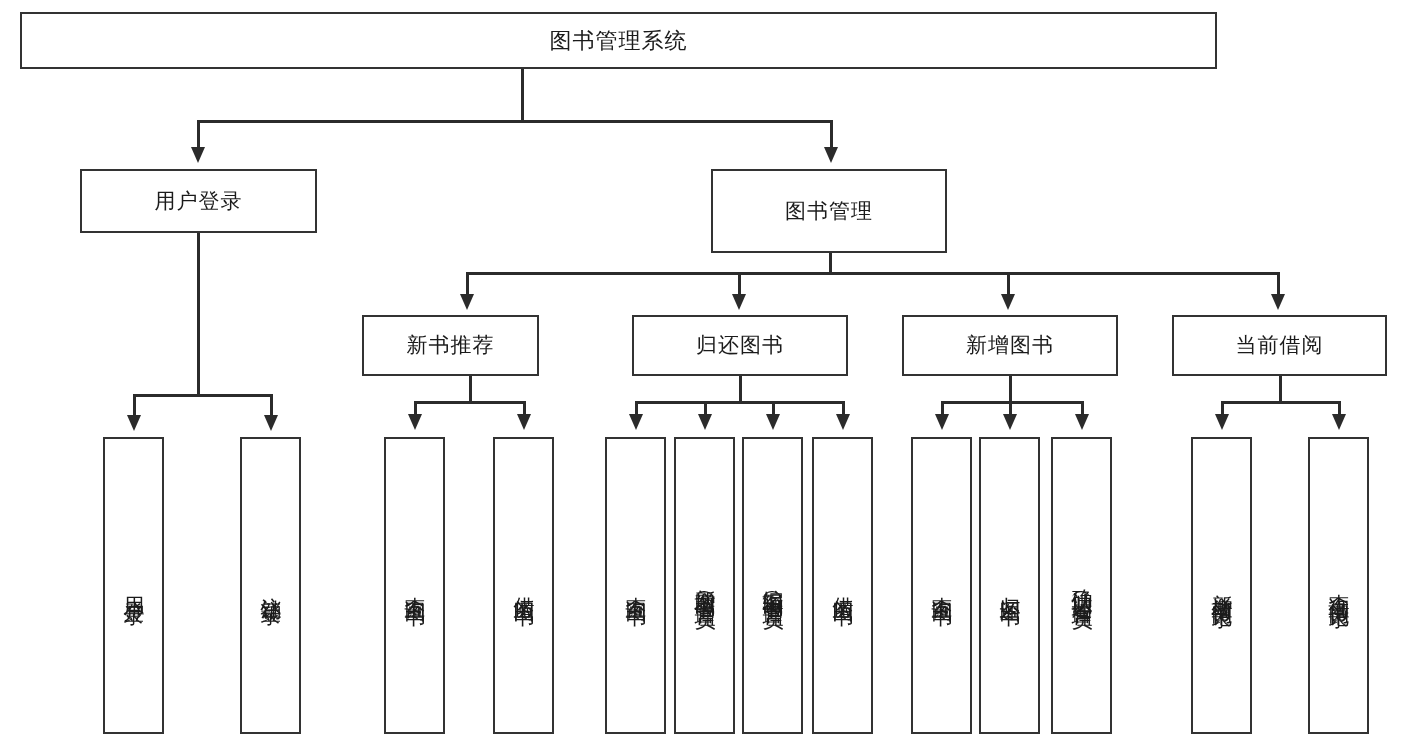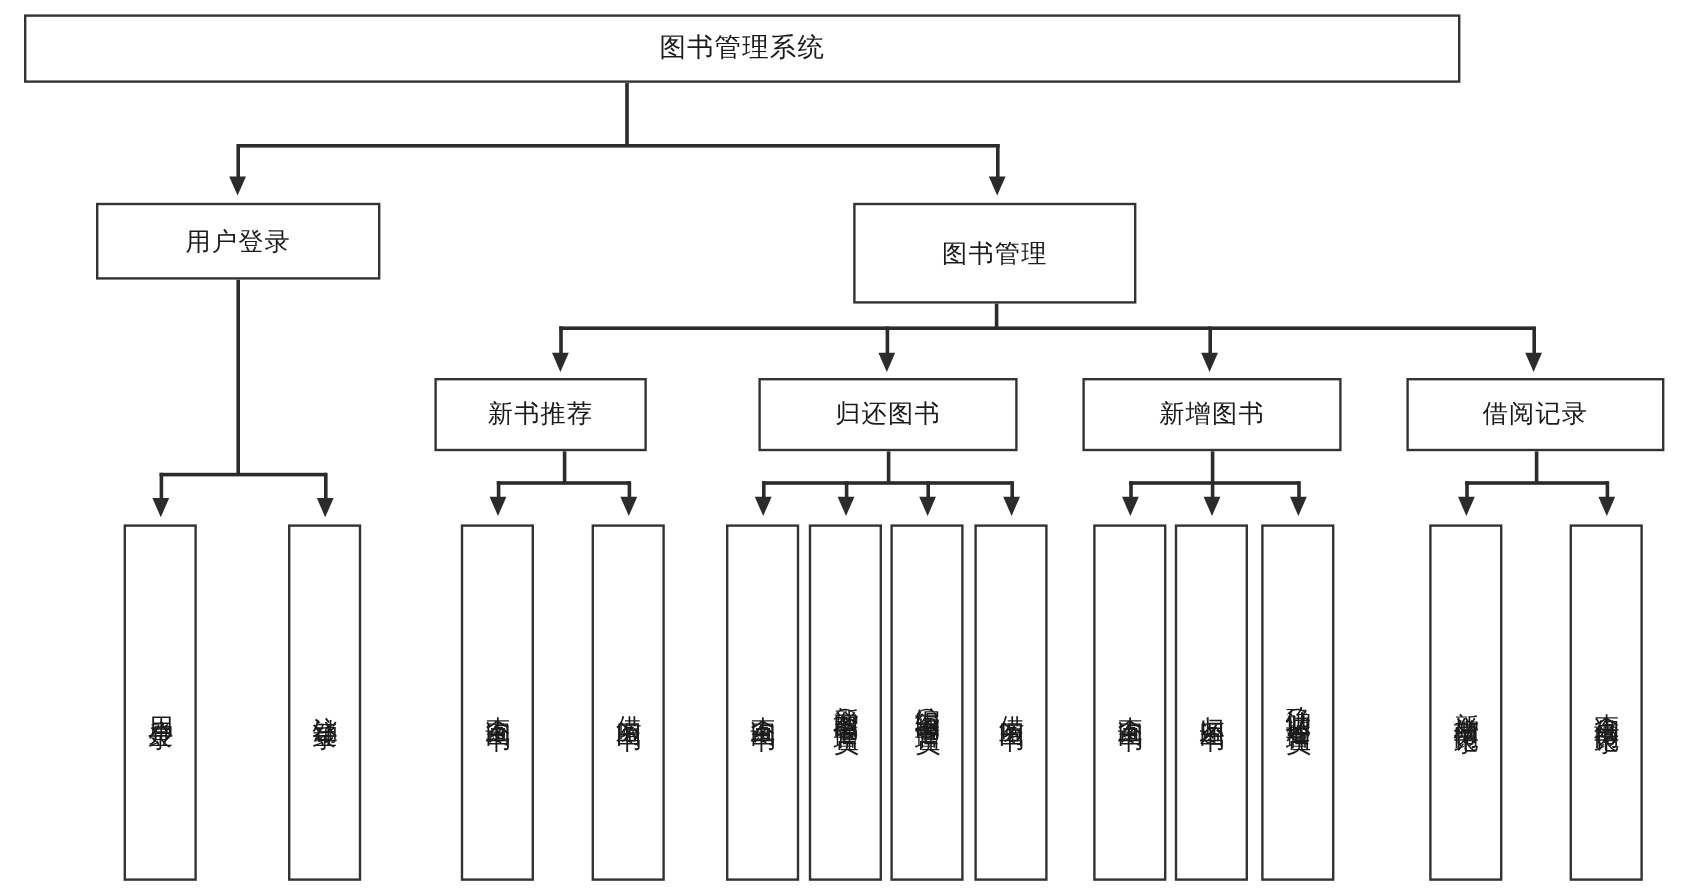--- a/index.html
+++ b/index.html
@@ -151,21 +151,21 @@
   <div class="node h" style="left:80px; top:169px; width:237px; height:64px;">用户登录</div>
 
   <div class="node h" style="left:711px; top:169px; width:236px; height:84px;">图书管理</div>
 
   <div class="node h" style="left:362px; top:315px; width:177px; height:61px;">新书推荐</div>
 
   <div class="node h" style="left:632px; top:315px; width:216px; height:61px;">归还图书</div>
 
   <div class="node h" style="left:902px; top:315px; width:216px; height:61px;">新增图书</div>
 
-  <div class="node h" style="left:1172px; top:315px; width:215px; height:61px;">借阅记录</div>
+  <div class="node h" style="left:1172px; top:315px; width:215px; height:61px;">当前借阅</div>
 
   <div class="node v" style="left:103px; top:437px; width:61px; height:297px;">
     <span class="vtext">用户登录</span>
   </div>
   <div class="node v" style="left:240px; top:437px; width:61px; height:297px;">
     <span class="vtext">注销登录</span>
   </div>
 
   <div class="node v" style="left:384px; top:437px; width:61px; height:297px;">
     <span class="vtext">查询图书</span>

